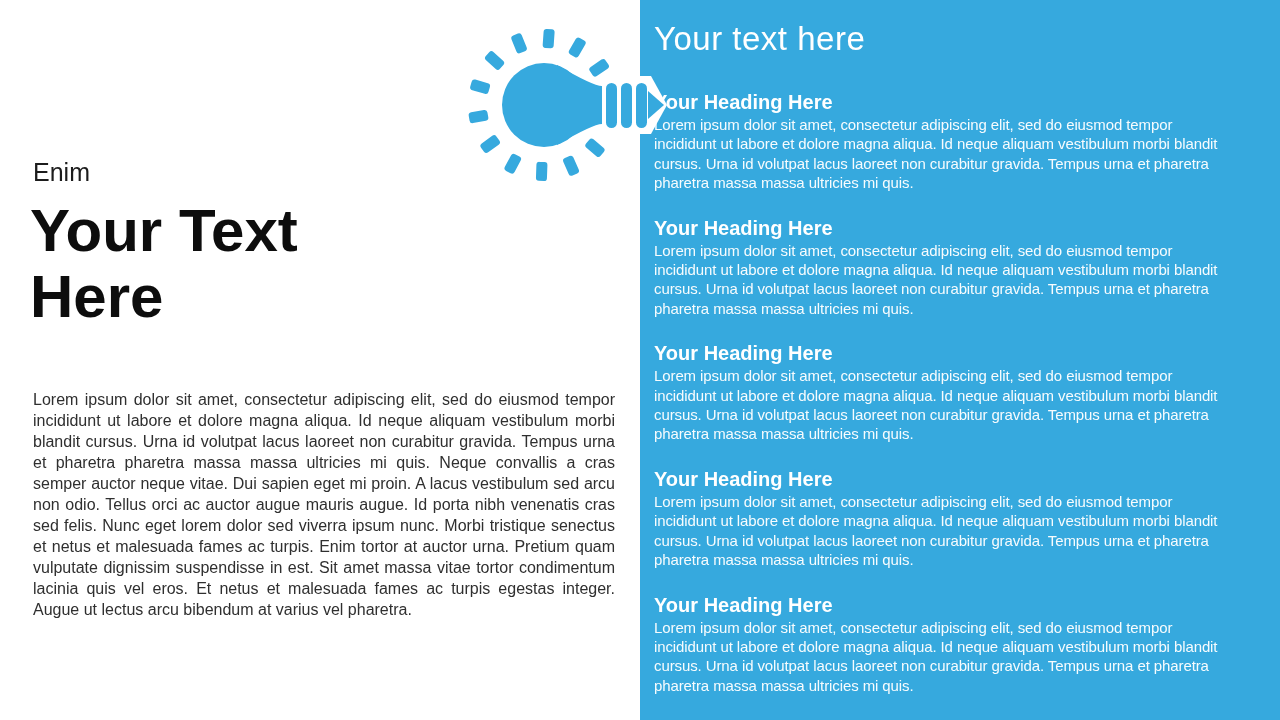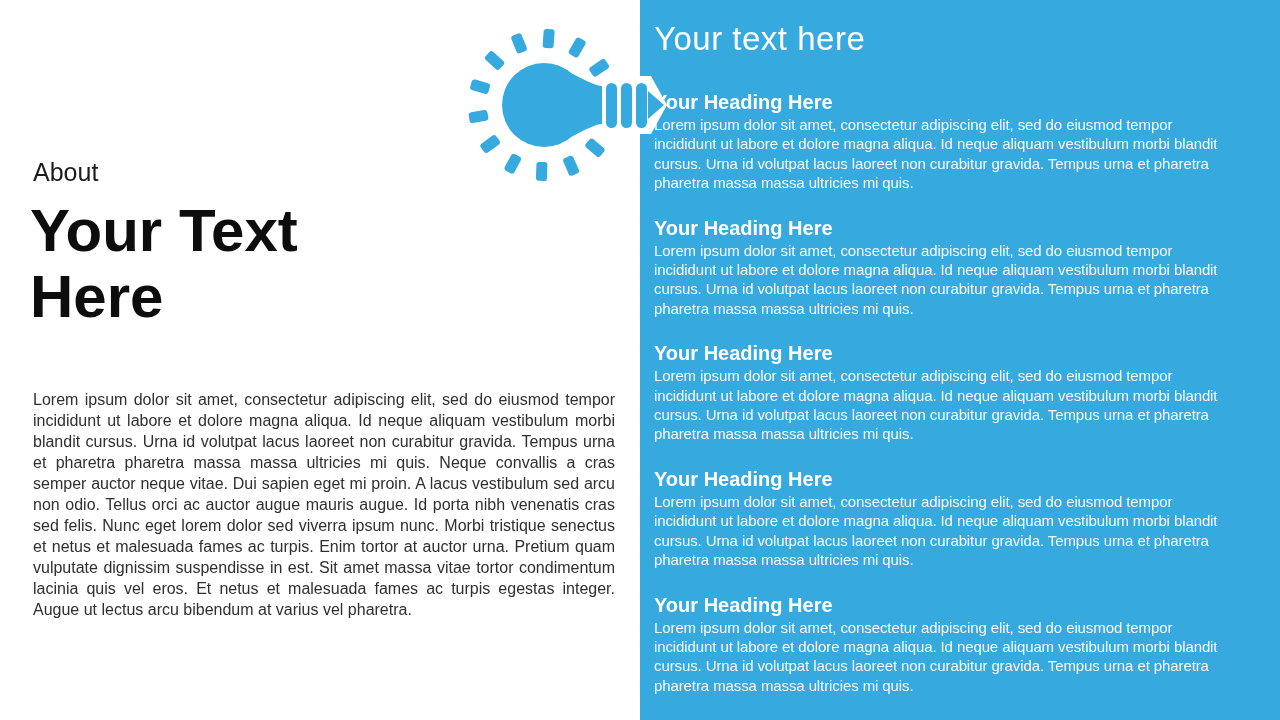--- a/index.html
+++ b/index.html
@@ -49,21 +49,21 @@
   .bulb{
     position:absolute;left:455px;top:18px;width:215px;height:166px;
     color:var(--accent,#36A9DE);z-index:3;
   }
 </style>
 </head>
 <body>
 
 <div class="slide">
 
-  <div class="kicker">About</div>
+  <div class="kicker">Enim</div>
   <h1 class="main-title">Your Text Here</h1>
   <p class="left-body">Lorem ipsum dolor sit amet, consectetur adipiscing elit, sed do eiusmod tempor incididunt ut labore et dolore magna aliqua. Id neque aliquam vestibulum morbi blandit cursus. Urna id volutpat lacus laoreet non curabitur gravida. Tempus urna et pharetra pharetra massa massa ultricies mi quis. Neque convallis a cras semper auctor neque vitae. Dui sapien eget mi proin. A lacus vestibulum sed arcu non odio. Tellus orci ac auctor augue mauris augue. Id porta nibh venenatis cras sed felis. Nunc eget lorem dolor sed viverra ipsum nunc. Morbi tristique senectus et netus et malesuada fames ac turpis. Enim tortor at auctor urna. Pretium quam vulputate dignissim suspendisse in est. Sit amet massa vitae tortor condimentum lacinia quis vel eros. Et netus et malesuada fames ac turpis egestas integer. Augue ut lectus arcu bibendum at varius vel pharetra.</p>
 
   <svg class="bulb" viewBox="0 0 215 166" aria-hidden="true">
 
     <polygon points="178,58 196,58 212,87 196,116 178,116" fill="#ffffff"></polygon>
     <g fill="currentColor">
 
       <rect x="146" y="81.5" width="19" height="11" rx="3" transform="rotate(40 89 87)"></rect>
       <rect x="146" y="81.5" width="19" height="11" rx="3" transform="rotate(66 89 87)"></rect>

